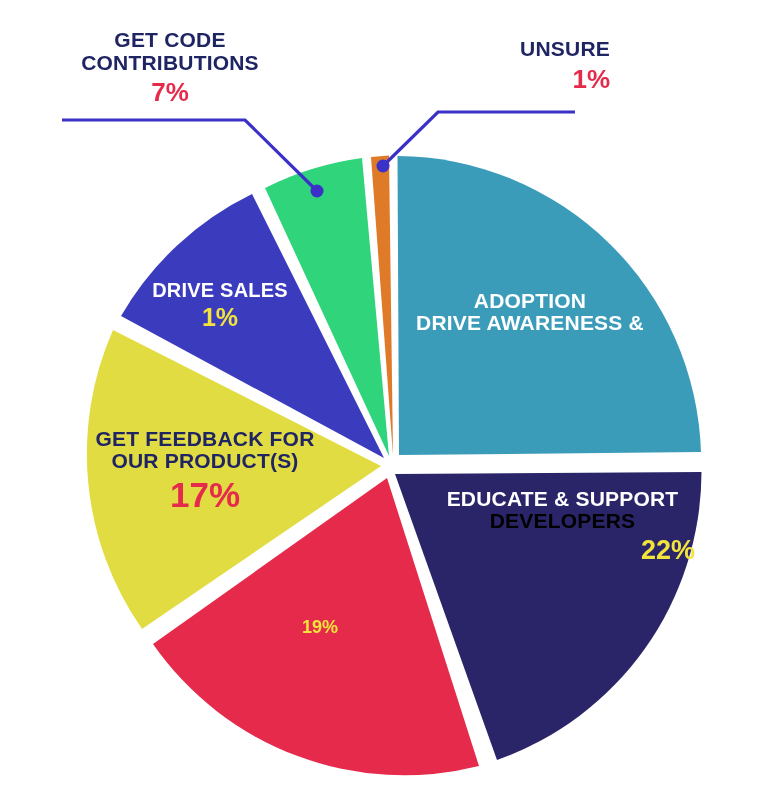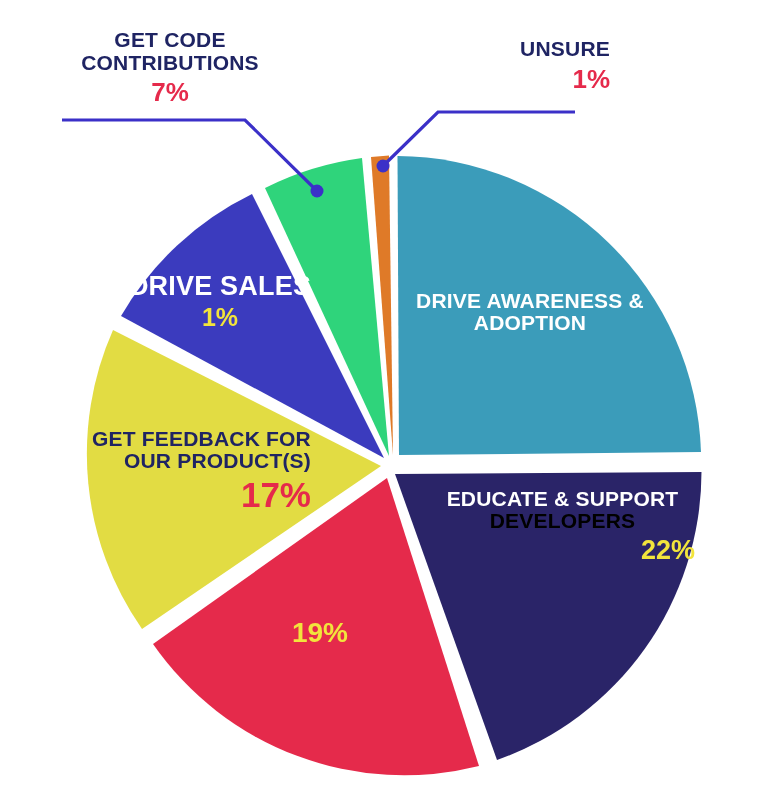--- a/index.html
+++ b/index.html
@@ -62,28 +62,28 @@
   #label-awareness { left: 400px; top: 290px; width: 260px; }
   #label-awareness .label-name { font-size: 21px; }
   #label-awareness .label-pct  { font-size: 27px; }
 
   #label-educate { left: 430px; top: 488px; width: 265px; }
   #label-educate .label-name { font-size: 21px; }
   #label-educate .label-pct  { font-size: 27px; text-align: right; }
 
   #label-engagement { left: 195px; top: 615px; width: 250px; }
   #label-engagement .label-name { font-size: 21px; }
-  #label-engagement .label-pct  { font-size: 28px; }
+  #label-engagement .label-pct  { font-size: 18px; }
 
-  #label-feedback { left: 81px; top: 428px; width: 230px; text-align: right; }
+  #label-feedback { left: 90px; top: 428px; width: 230px; }
   #label-feedback .label-name { font-size: 21px; }
   #label-feedback .label-pct  { font-size: 35px; }
 
   #label-sales { left: 120px; top: 272px; width: 200px; }
-  #label-sales .label-name { font-size: 27px; }
+  #label-sales .label-name { font-size: 20px; margin-top: 8px; }
   #label-sales .label-pct  { font-size: 25px; }
 
   #label-contributions { left: 45px; top: 29px; width: 250px; }
   #label-unsure { left: 420px; top: 38px; width: 190px; text-align: right; }
 </style>
 </head>
 <body>
 
 <div id="stage">
 
@@ -109,22 +109,22 @@
 
       <path d="M 62 120 L 245 120 L 316 190"></path>
       <circle cx="317" cy="191" r="6.5" fill="#3b30c8" stroke="none"></circle>
 
       <path d="M 575 112 L 438 112 L 384 165"></path>
       <circle cx="383" cy="166" r="6.5" fill="#3b30c8" stroke="none"></circle>
     </g>
   </svg>
 
   <div class="slice-label" id="label-awareness">
+    <span class="label-name" style="color:#ffffff">ADOPTION</span>
     <span class="label-name" style="color:#ffffff">DRIVE AWARENESS &amp;</span>
-    <span class="label-name" style="color:#ffffff">ADOPTION</span>
   </div>
 
   <div class="slice-label" id="label-educate">
     <span class="label-name" style="color:#ffffff">EDUCATE &amp; SUPPORT</span>
     <span class="label-name" style="color:#000000">DEVELOPERS</span>
     <span class="label-pct" style="color:#f2e43c">22%</span>
   </div>
 
   <div class="slice-label" id="label-engagement">
     <span class="label-pct" style="color:#f2e43c">19%</span>

